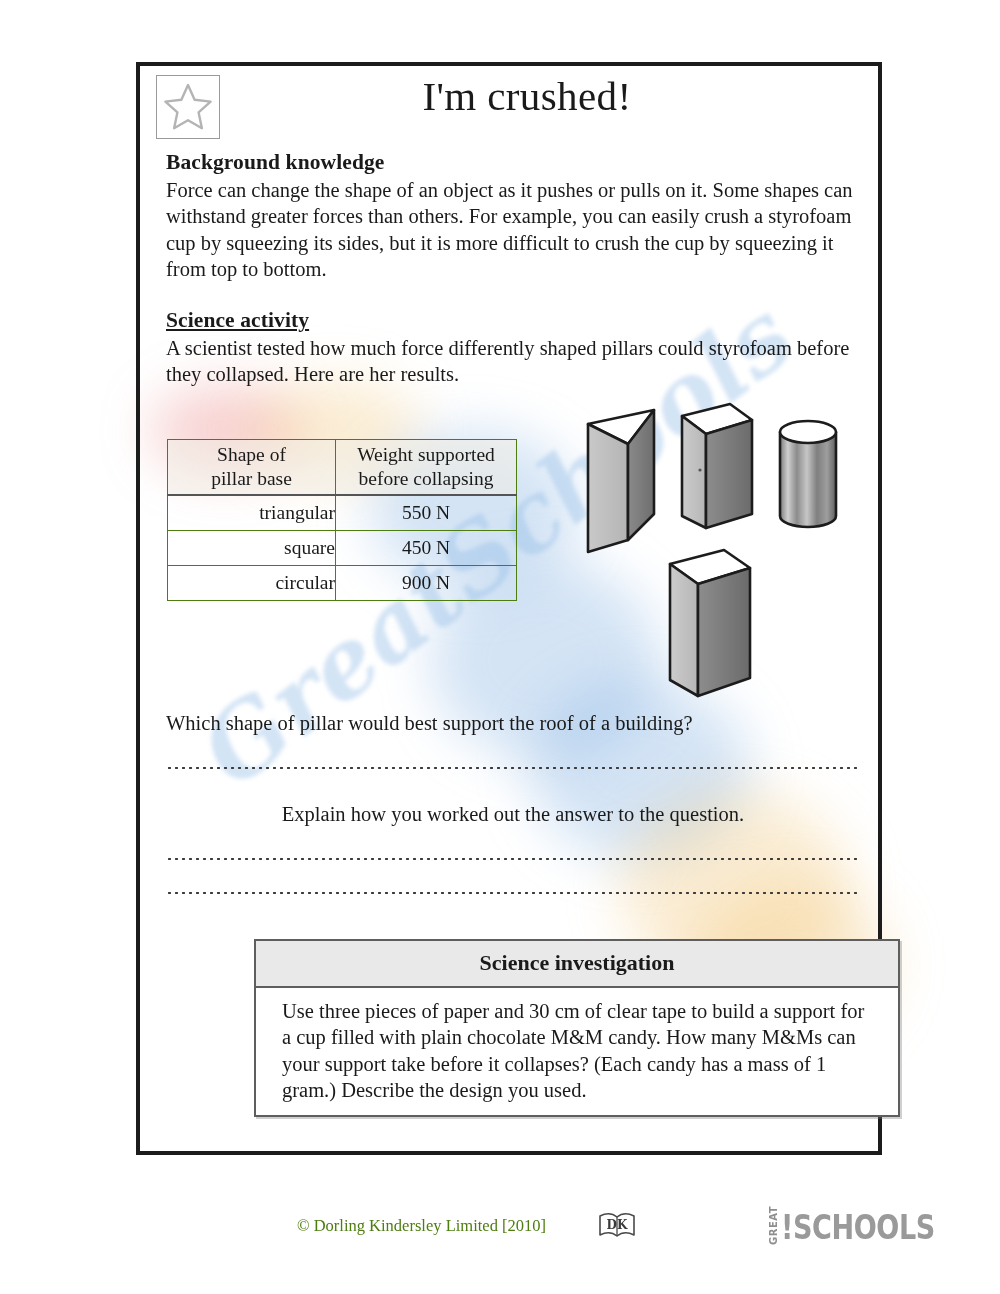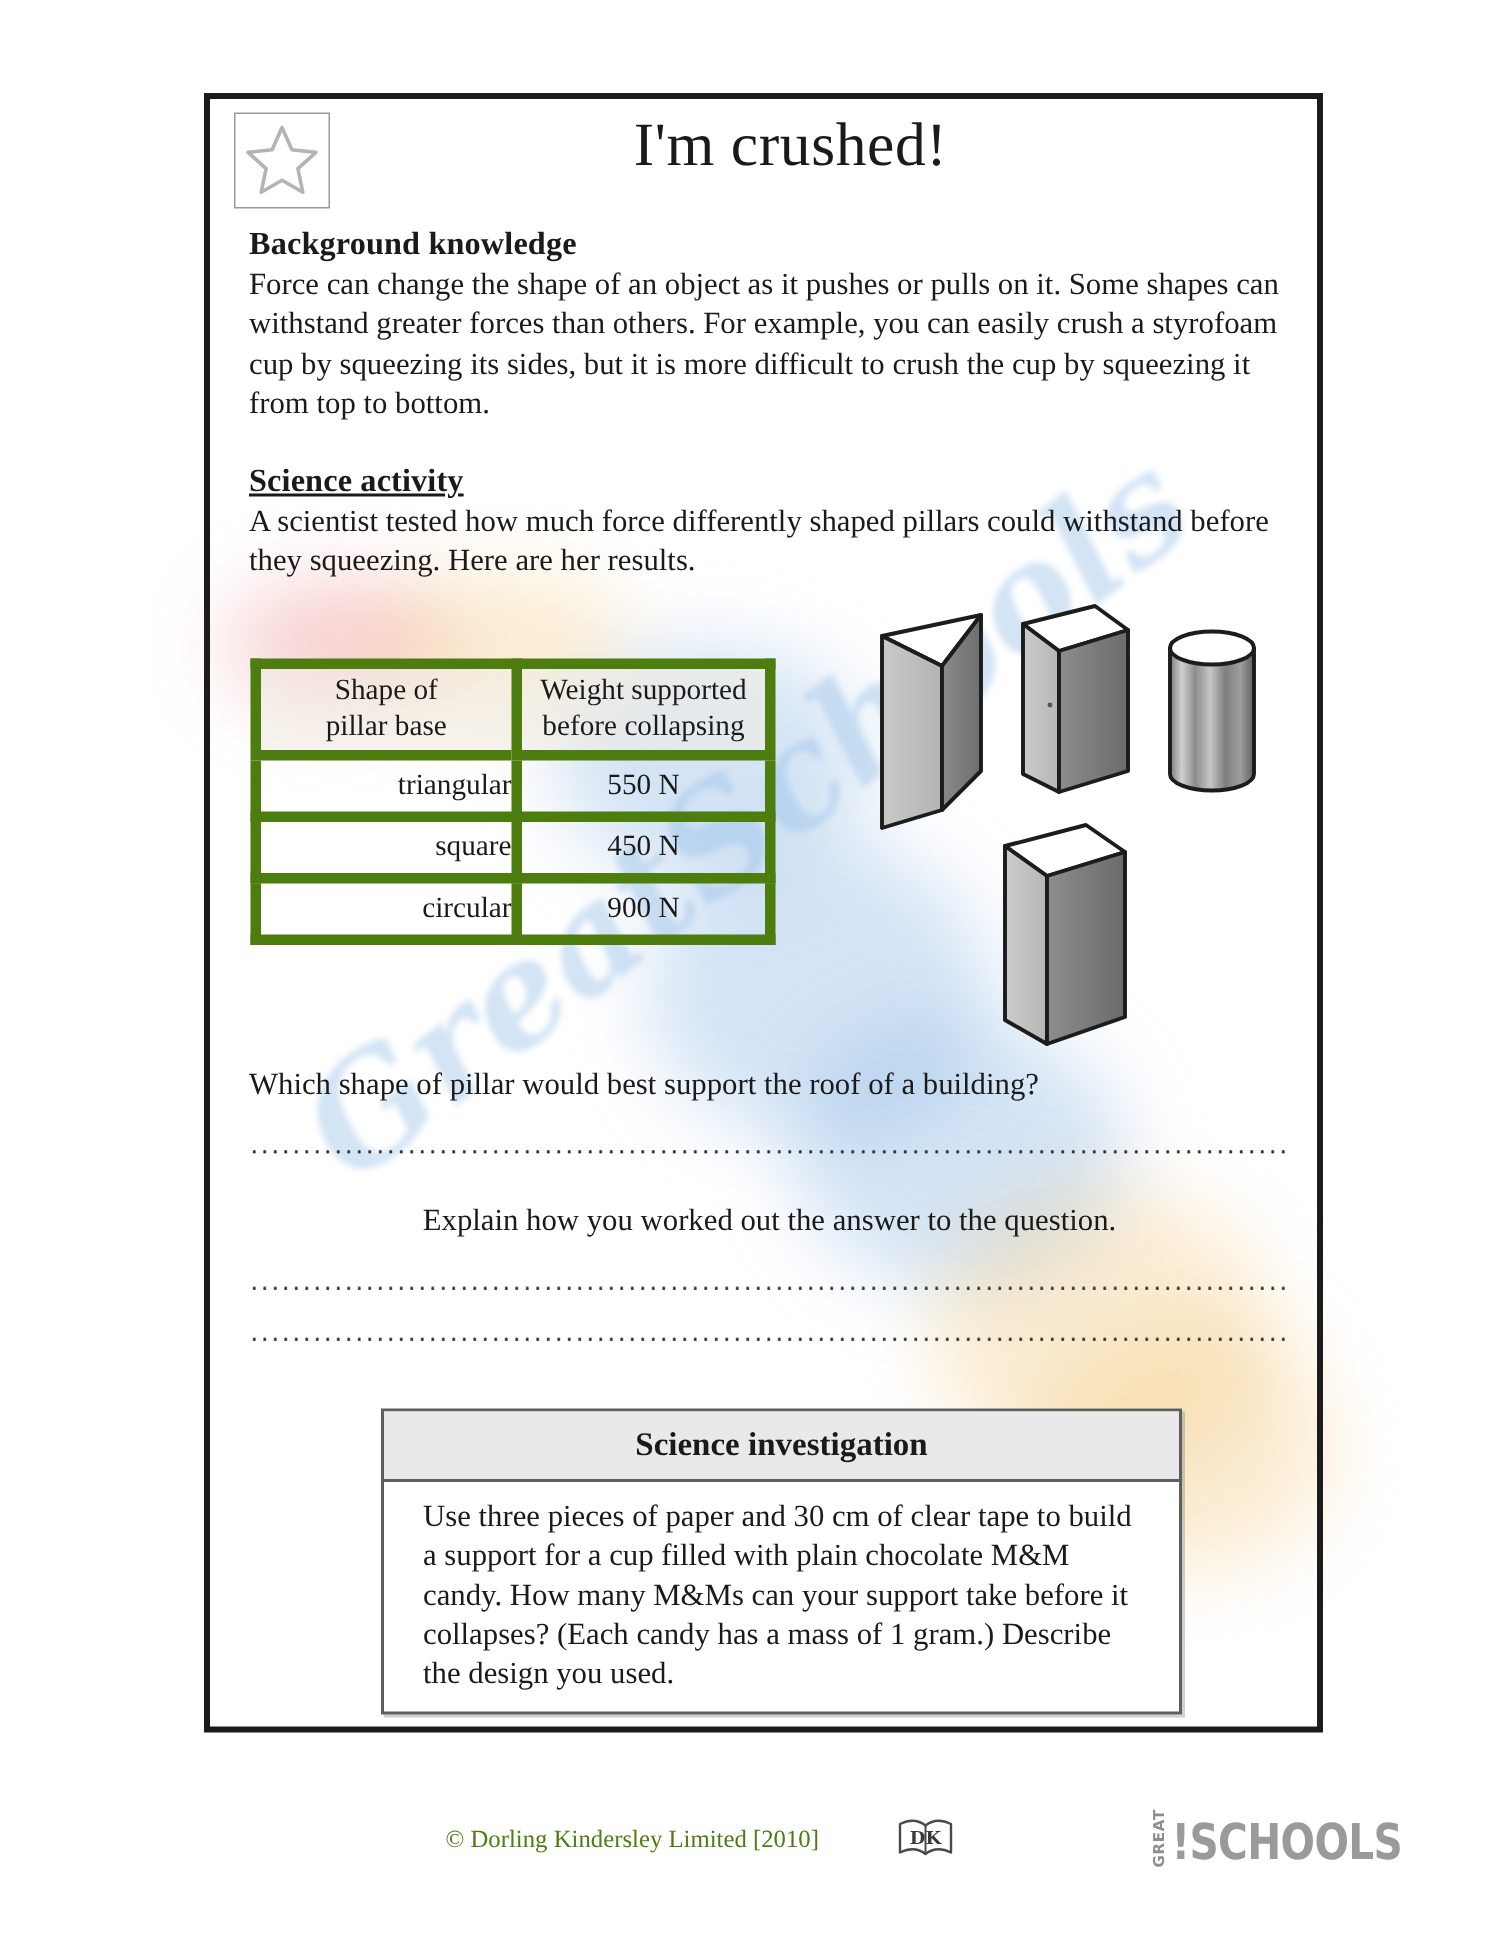--- a/index.html
+++ b/index.html
@@ -114,21 +114,21 @@
   #results-table {
     position: absolute;
     left: 1px;
     top: 37px;
     width: 350px;
     border-collapse: collapse;
     background: transparent;
   }
   #results-table th,
   #results-table td {
-    border: 7px solid #4d7c0f;
+    border: 1px solid #4d7c0f;
     font-weight: normal;
     font-size: 19.5px;
     padding: 0;
   }
   #results-table thead th {
     background: rgba(240,236,228,0.55);
     height: 54px;
     line-height: 24px;
     text-align: center;
     font-size: 19.5px;
@@ -173,21 +173,21 @@
   }
   #dots1 { margin-top: 30px; }
   #dots2 { margin-top: 30px; }
   #dots3 { margin-top: 30px; }
 
   
   #investigation-box {
     position: absolute;
     left: 114px;
     top: 873px;
-    width: 534px;
+    width: 646px;
     border: 2px solid #5e5e5e;
     box-sizing: border-box;
     background: #ffffff;
     box-shadow: 2px 2px 0 rgba(120,120,120,0.35);
   }
   #investigation-header {
     background: #e9e9e9;
     border-bottom: 2px solid #5e5e5e;
     text-align: center;
     font-size: 22px;
@@ -279,21 +279,21 @@
     </div>
     <div id="worksheet-title">I'm crushed!</div>
   </div>
 
   <div id="content">
 
     <h2 class="sec-heading">Background knowledge</h2>
     <p class="body-par">Force can change the shape of an object as it pushes or pulls on it. Some shapes can withstand greater forces than others. For example, you can easily crush a styrofoam cup by squeezing its sides, but it is more difficult to crush the cup by squeezing it from top to bottom.</p>
 
     <h2 class="sec-heading" id="science-activity-heading">Science activity</h2>
-    <p class="body-par">A scientist tested how much force differently shaped pillars could withstand before they squeezing. Here are her results.</p>
+    <p class="body-par">A scientist tested how much force differently shaped pillars could styrofoam before they collapsed. Here are her results.</p>
 
     <div id="midrow">
 
       <table id="results-table">
         <thead>
           <tr>
             <th>
               <span class="hl">Shape of</span>
               <span class="hl">pillar base</span>
             </th>

